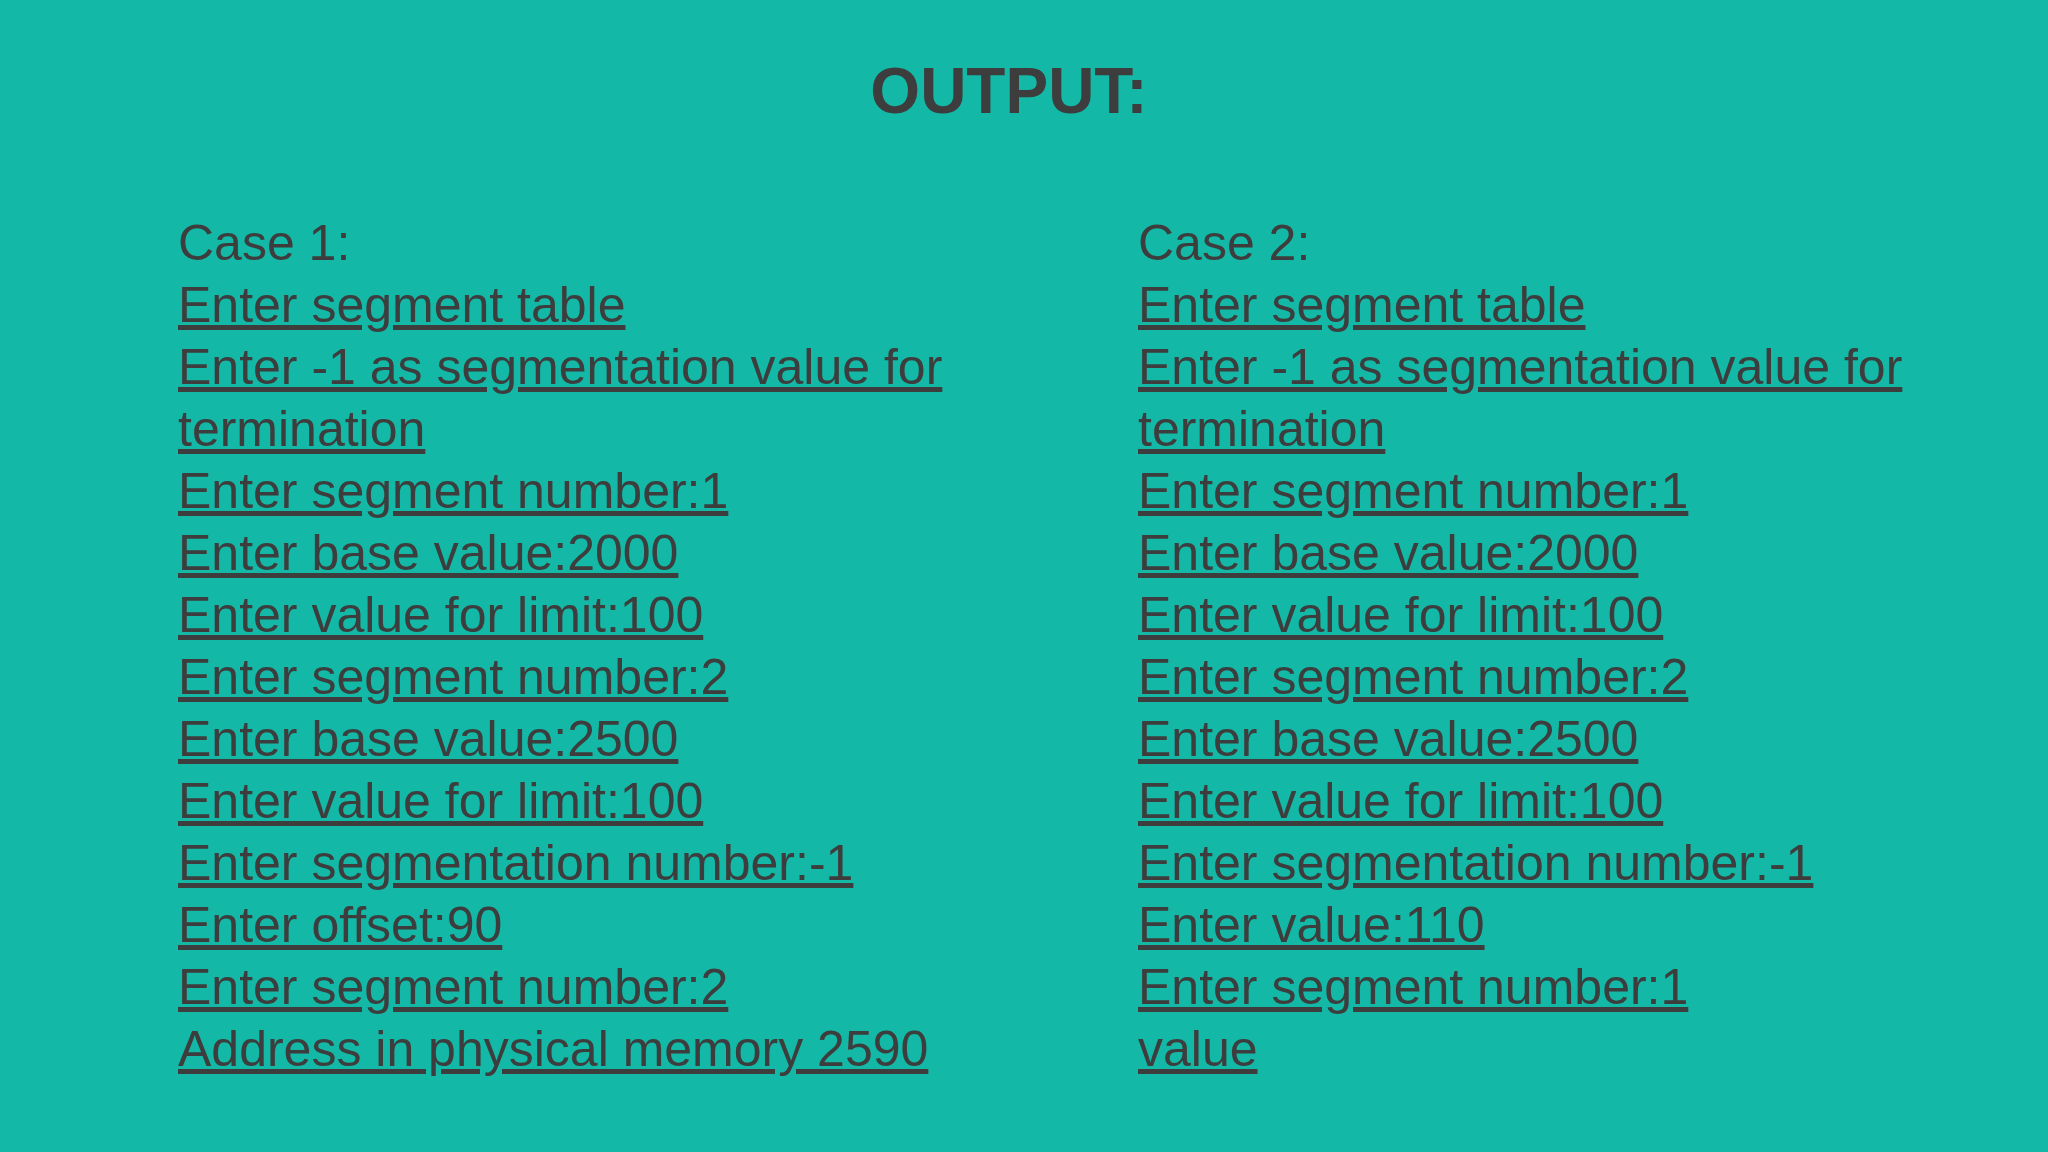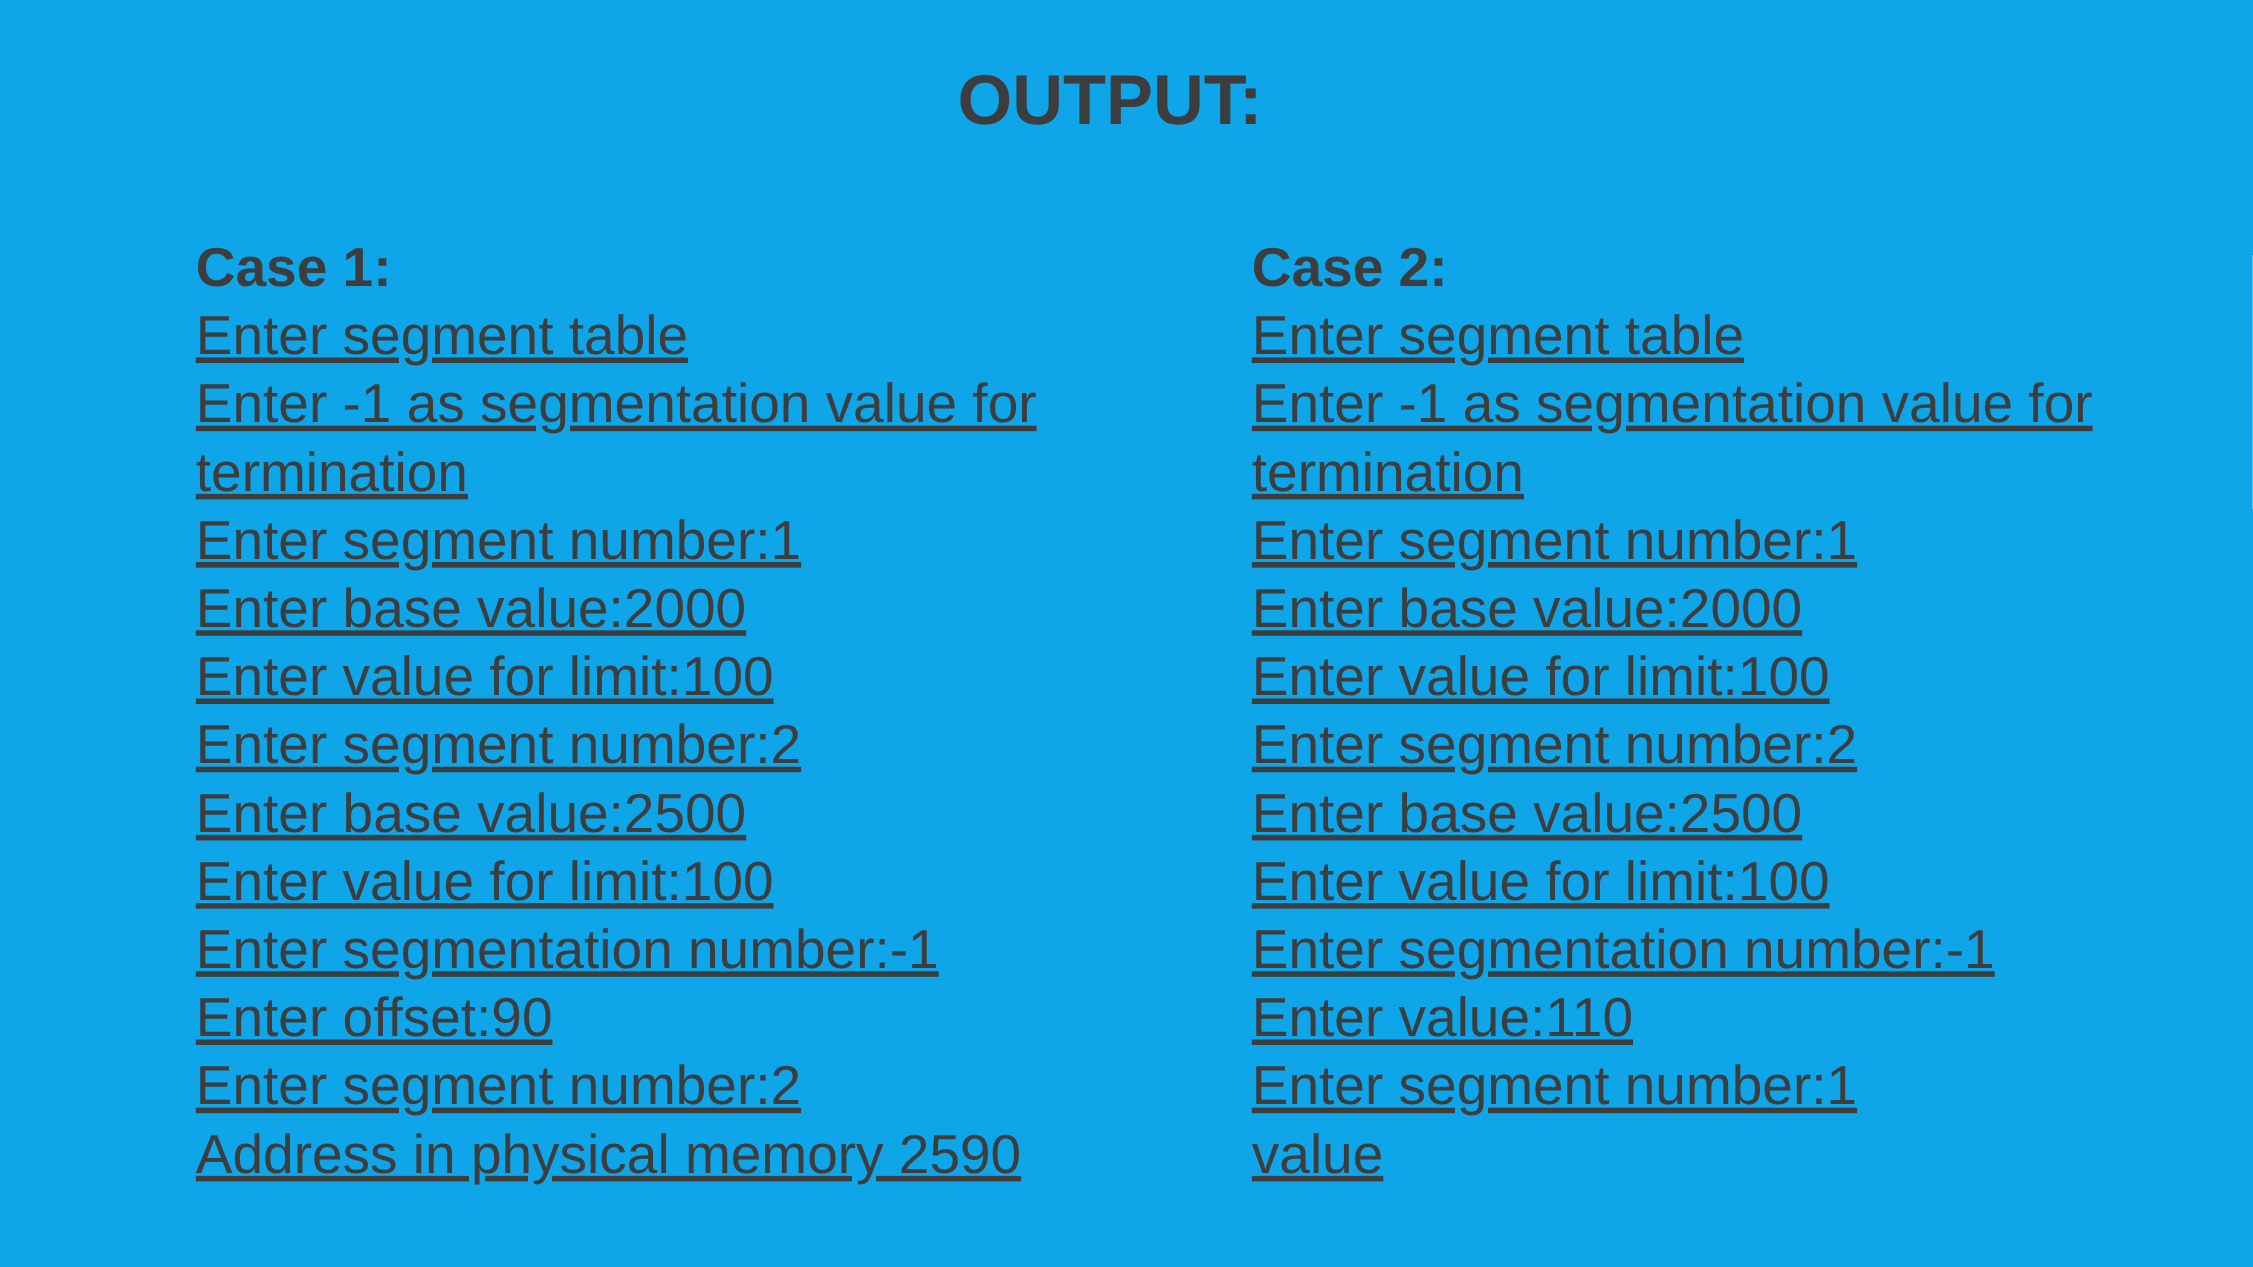--- a/index.html
+++ b/index.html
@@ -4,21 +4,21 @@
 <style>
   html, body {
     margin: 0;
     padding: 0;
     background: #ffffff;
   }
   .page {
     position: relative;
     width: 2048px;
     height: 1152px;
-    background: #0ea5e9;
+    background: #14b8a6;
     overflow: hidden;
     font-family: "Liberation Sans", "DejaVu Sans", sans-serif;
     color: #3d3d3d;
   }
   .title {
     position: absolute;
     top: 59px;
     left: 1009px;
     transform: translateX(-50%);
     margin: 0;
@@ -31,21 +31,21 @@
     position: absolute;
     top: 212px;
     width: 840px;
     font-size: 50px;
     line-height: 62px;
     font-weight: 400;
   }
   .case-col-1 { left: 178px; }
   .case-col-2 { left: 1106px; margin-left: 32px; }
   .case-heading {
-    font-weight: 700;
+    font-weight: 400;
   }
   .output-line {
     white-space: nowrap;
     text-decoration: underline;
   }
 </style>
 </head>
 <body>
 
 <div class="page">

